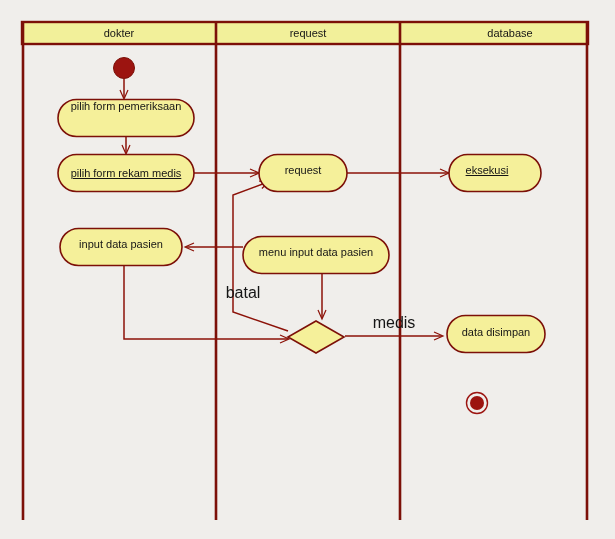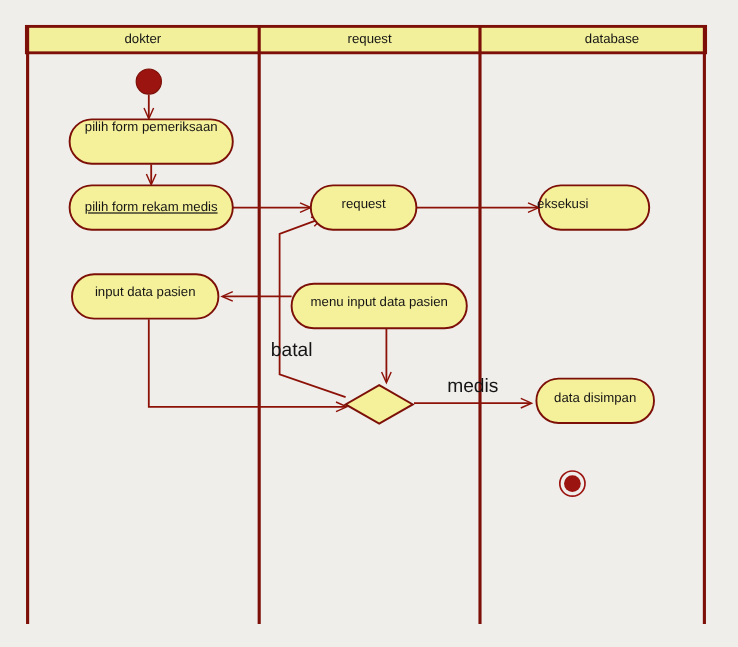--- a/index.html
+++ b/index.html
@@ -122,19 +122,19 @@
 
   <div class="lane-title" style="left:119px; top:33px;">dokter</div>
   <div class="lane-title" style="left:308px; top:33px;">request</div>
   <div class="lane-title" style="left:494px; top:33px;margin-left:16px;">database</div>
 
   <div class="node-label" style="left:126px; top:106px;">pilih form pemeriksaan</div>
   <div class="node-label" style="left:126px; top:173px;text-decoration:underline;">pilih form rekam medis</div>
   <div class="node-label" style="left:121px; top:244px;">input data pasien</div>
   <div class="node-label" style="left:303px; top:170px;">request</div>
   <div class="node-label" style="left:316px; top:252px;">menu input data pasien</div>
-  <div class="node-label" style="left:469px; top:170px;">eksekusi</div>
+  <div class="node-label" style="left:487px; top:170px;text-decoration:underline;">eksekusi</div>
   <div class="node-label" style="left:496px; top:332px;">data disimpan</div>
 
   <div class="edge-label" style="left:243px; top:293px;">batal</div>
   <div class="edge-label" style="left:394px; top:323px;">medis</div>
 
 </div>
 
 </body></html>

